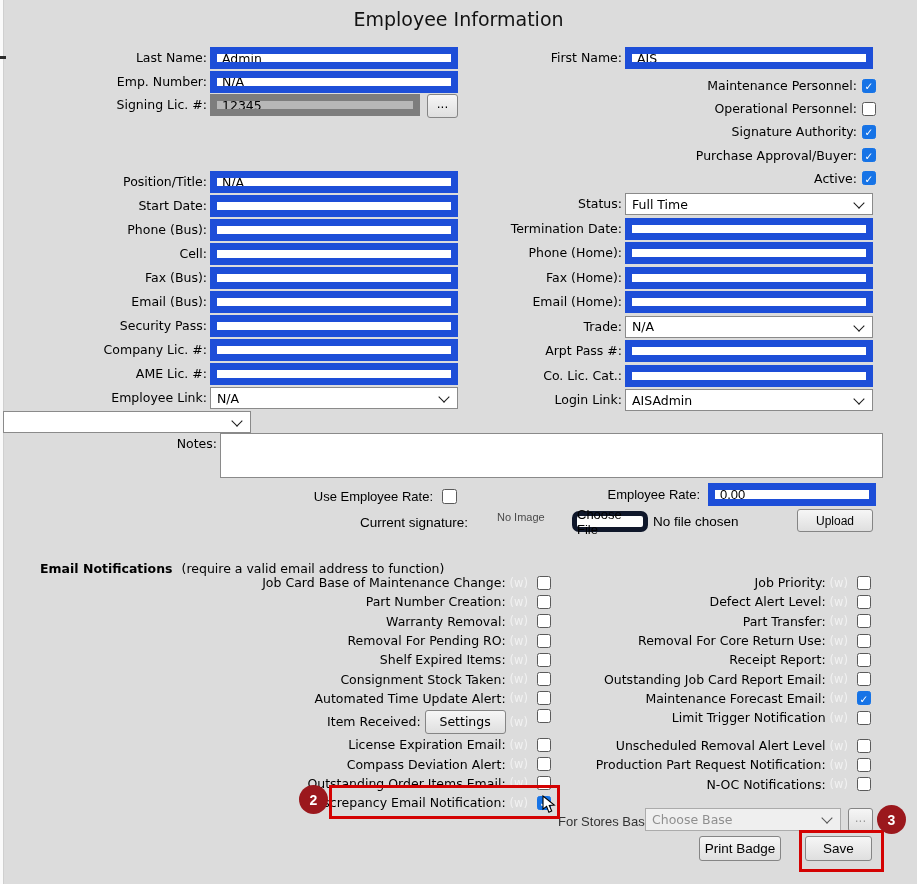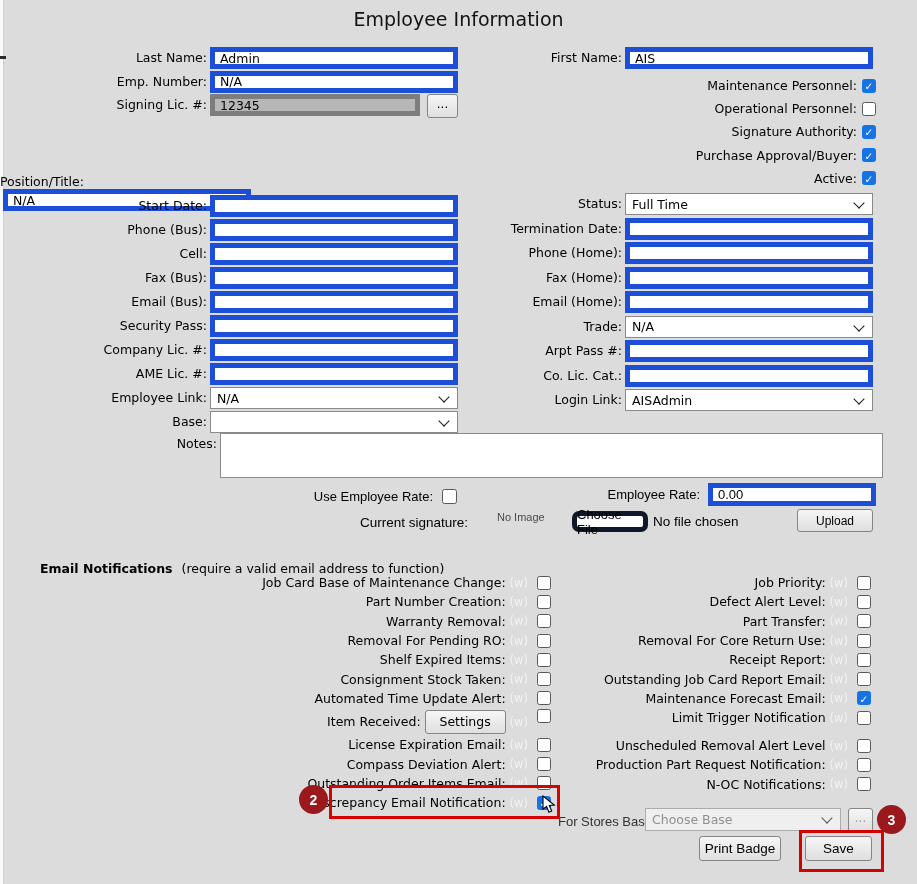--- a/index.html
+++ b/index.html
@@ -3,21 +3,21 @@
 <meta charset="utf-8">
 <style>
   html,body{margin:0;padding:0;background:#dcdcdc;}
   #page{position:relative;width:917px;height:884px;background:#dcdcdc;font-family:"DejaVu Sans",sans-serif;overflow:hidden;}
   .edge{position:absolute;left:0;top:0;width:3px;height:884px;background:#fafafa;border-right:1px solid #cfcfcf;}
   .edgetick{position:absolute;left:0;top:56px;width:6px;height:3px;background:#2b2b2b;}
   .title{position:absolute;top:8px;left:0;width:100%;text-align:center;font-size:19px;color:#121212;}
   .blk{position:absolute;}
   .frow{display:flex;align-items:flex-start;}
   .lbl{flex:1;text-align:right;font-size:12.5px;color:#000;padding-top:3px;white-space:nowrap;}
-  .tin{box-sizing:border-box;width:248px;height:22px;margin-left:3px;border:5px solid #1d4ed8;background:#fff;
+  .tin{box-sizing:border-box;width:248px;height:22px;margin-left:3px;border:7px solid #1d4ed8;background:#fff;
        font:12.5px "DejaVu Sans",sans-serif;padding:0 5px;color:#000;border-radius:0;outline:none;}
   .tin.ro{background:#b7b7b7;width:210px;border-color:#7d7d7d;}
   .sel{box-sizing:border-box;position:relative;width:248px;height:22px;margin-left:3px;border:1px solid #8a8a8a;
        background:#fff;display:flex;align-items:center;padding:0 24px 0 6px;cursor:default;}
   .sel .sv{font-size:12.5px;color:#000;white-space:nowrap;overflow:hidden;}
   .chev{position:absolute;right:9px;top:5px;width:7px;height:7px;border-right:1.8px solid #1a1a1a;border-bottom:1.8px solid #1a1a1a;transform:rotate(45deg);}
   .sel.dis{background:#efefef;border-color:#ababab;}
   .sel.dis .sv{color:#8f8f8f;}
   .cb{box-sizing:border-box;width:14px;height:14px;flex:none;border:1.5px solid #5a5a5a;border-radius:2.5px;background:#fff;}
   .cb.on{background:#1673e6;border-color:#1673e6;position:relative;}
@@ -93,21 +93,21 @@
       <span class="lbl">Purchase Approval/Buyer:</span>
       <span class="cb on"></span>
     </div>
     <div class="crow">
       <span class="lbl">Active:</span>
       <span class="cb on"></span>
     </div>
   </div>
 
   <div class="blk" style="left:0;top:171px;width:458px;">
-    <div class="frow" style="height:24px;flex-direction:column;">
+    <div class="frow" style="height:24px;">
       <span class="lbl">Position/Title:</span>
       <input class="tin" value="N/A" style="">
     </div>
     <div class="frow" style="height:24px;">
       <span class="lbl">Start Date:</span>
       <input class="tin" value="" style="">
     </div>
     <div class="frow" style="height:24px;">
       <span class="lbl">Phone (Bus):</span>
       <input class="tin" value="" style="">
@@ -137,21 +137,20 @@
       <input class="tin" value="" style="">
     </div>
     <div class="frow" style="height:24px;">
       <span class="lbl">Employee Link:</span>
       <div class="sel">
         <span class="sv">N/A</span>
         <span class="chev"></span>
       </div>
     </div>
     <div class="frow" style="height:24px;">
-      <span class="lbl">Base:</span>
       <div class="sel">
         <span class="sv"></span>
         <span class="chev"></span>
       </div>
     </div>
   </div>
 
   <div class="blk" style="left:459px;top:193px;width:414px;">
     <div class="frow" style="height:24.5px;">
       <span class="lbl">Status:</span>

